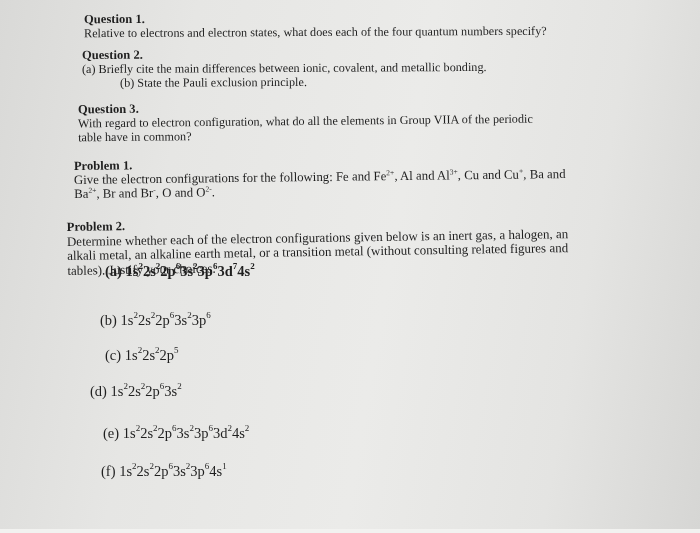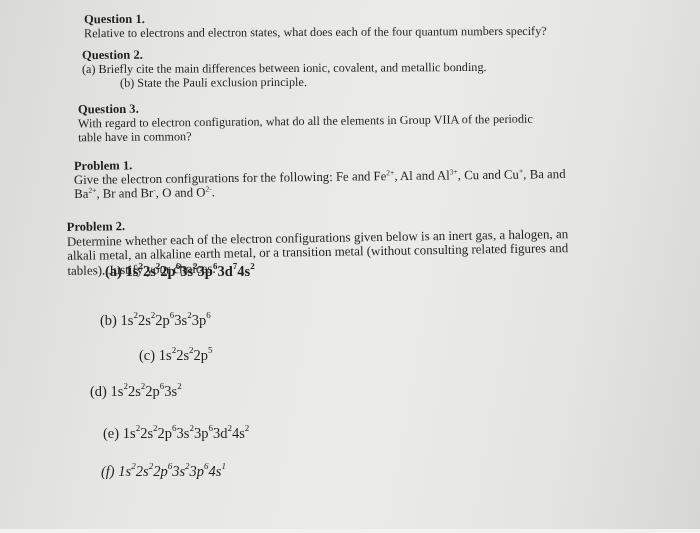--- a/index.html
+++ b/index.html
@@ -50,20 +50,20 @@
   <div class="blk" style="left:67px; top:216px; transform:rotate(-0.9deg); font-size:13px; line-height:14.5px;">
     <div class="title line">Problem 2.</div>
     <div class="line">Determine whether each of the electron configurations given below is an inert gas, a halogen, an</div>
     <div class="line">alkali metal, an alkaline earth metal, or a transition metal (without consulting related figures and</div>
     <div class="line">tables). Justify your choices.</div>
   </div>
 
   <div id="configs">
       <div class="cfg" style="left: 105px; top: 263px; font-weight: bold;"><span>(a) </span><span>1s</span><sup>2</sup><span>2s</span><sup>2</sup><span>2p</span><sup>6</sup><span>3s</span><sup>2</sup><span>3p</span><sup>6</sup><span>3d</span><sup>7</sup><span>4s</span><sup>2</sup></div>
       <div class="cfg" style="left: 92px; top: 312px; margin-left: 8px;"><span>(b) </span><span>1s</span><sup>2</sup><span>2s</span><sup>2</sup><span>2p</span><sup>6</sup><span>3s</span><sup>2</sup><span>3p</span><sup>6</sup></div>
-      <div class="cfg" style="left: 105px; top: 347px; margin-left: 34px;"><span>(c) </span><span>1s</span><sup>2</sup><span>2s</span><sup>2</sup><span>2p</span><sup>5</sup></div>
+      <div class="cfg" style="left: 105px; top: 347px;"><span>(c) </span><span>1s</span><sup>2</sup><span>2s</span><sup>2</sup><span>2p</span><sup>5</sup></div>
       <div class="cfg" style="left: 90px; top: 383px;"><span>(d) </span><span>1s</span><sup>2</sup><span>2s</span><sup>2</sup><span>2p</span><sup>6</sup><span>3s</span><sup>2</sup></div>
       <div class="cfg" style="left: 103px; top: 425px; text-align: right;"><span>(e) </span><span>1s</span><sup>2</sup><span>2s</span><sup>2</sup><span>2p</span><sup>6</sup><span>3s</span><sup>2</sup><span>3p</span><sup>6</sup><span>3d</span><sup>2</sup><span>4s</span><sup>2</sup></div>
-      <div class="cfg" style="left: 101px; top: 463px; font-style: italic;"><span>(f) </span><span>1s</span><sup>2</sup><span>2s</span><sup>2</sup><span>2p</span><sup>6</sup><span>3s</span><sup>2</sup><span>3p</span><sup>6</sup><span>4s</span><sup>1</sup></div>
+      <div class="cfg" style="left: 101px; top: 463px;"><span>(f) </span><span>1s</span><sup>2</sup><span>2s</span><sup>2</sup><span>2p</span><sup>6</sup><span>3s</span><sup>2</sup><span>3p</span><sup>6</sup><span>4s</span><sup>1</sup></div>
     </div>
 
   <div class="bottom-edge"></div>
 </div>
 
 </body></html>

